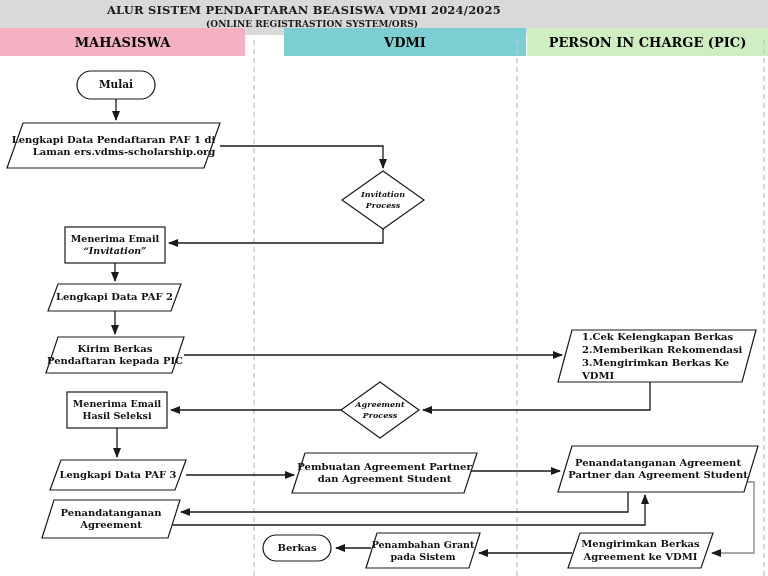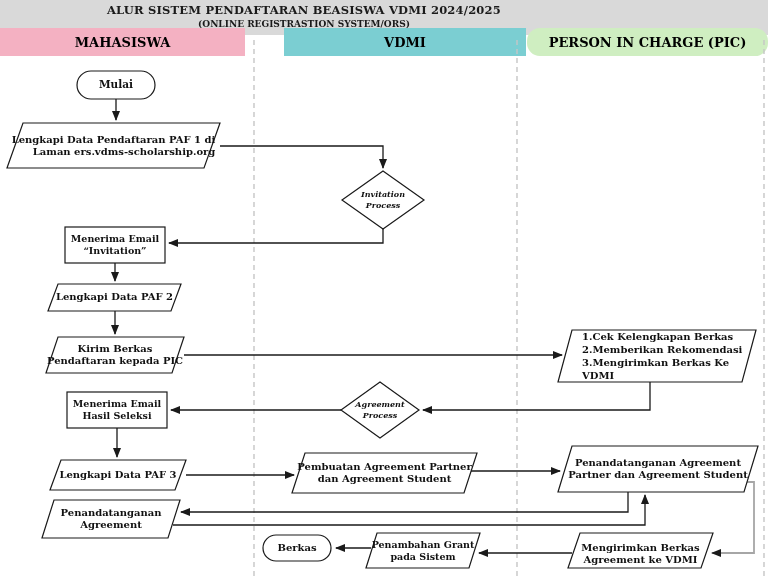--- a/index.html
+++ b/index.html
@@ -3,34 +3,34 @@
 <meta charset="utf-8">
 <style>
   html,body{margin:0;padding:0;background:#fff;}
   #canvas{position:relative;width:768px;height:576px;background:#fff;overflow:hidden;
           font-family:"DejaVu Serif", serif;color:#111;}
   .abs{position:absolute;}
   
   #title-band{left:0;top:0;width:768px;height:35px;background:#d9d9d9;}
   .title-line{left:0;width:608px;text-align:center;font-weight:bold;color:#1a1a1a;}
   #title-1{top:3px;font-size:11.5px;letter-spacing:.2px;}
-  #title-2{top:19px;font-size:9px;}
+  #title-2{top:19px;font-size:9px;padding-left:8px;}
   
   .lane-hdr{top:28px;height:28px;display:flex;align-items:center;justify-content:center;
             font-weight:bold;font-size:13px;color:#000000;}
   #hdr-mhs{left:0;width:245px;}
   #hdr-vdmi{left:263px;width:242px;}
-  #hdr-pic{left:527px;width:241px;border-radius:13px;}
+  #hdr-pic{left:527px;width:241px;}
   
   #flow{left:0;top:0;width:768px;height:576px;}
   
   .lbl{display:flex;align-items:center;justify-content:center;text-align:center;
        font-weight:bold;font-size:10px;line-height:1.25;white-space:pre-line;
        pointer-events:none;}
-  .it{}
+  .it{font-style:italic;}
   .sm{font-size:9.5px;}
   .dia{font-size:8px;font-style:italic;line-height:1.35;}
   .left{justify-content:flex-start;text-align:left;padding-left:24px;box-sizing:border-box;
         line-height:1.3;}
 </style>
 </head>
 <body>
 
 <div id="canvas">
 
@@ -112,16 +112,16 @@
   <div class="abs lbl" style="left:50px;top:460px;width:136px;height:30px;">Lengkapi Data PAF 3</div>
   <div class="abs lbl" style="left:292px;top:453px;width:185px;height:40px;">Pembuatan Agreement Partner
 dan Agreement Student</div>
   <div class="abs lbl" style="left:558px;top:446px;width:200px;height:46px;">Penandatanganan Agreement
 Partner dan Agreement Student</div>
   <div class="abs lbl" style="left:42px;top:500px;width:138px;height:38px;">Penandatanganan
 Agreement</div>
   <div class="abs lbl" style="left:263px;top:535px;width:68px;height:26px;">Berkas</div>
   <div class="abs lbl sm" style="left:366px;top:533px;width:114px;height:35px;">Penambahan Grant
 pada Sistem</div>
-  <div class="abs lbl" style="left:568px;top:533px;width:145px;height:42px;">Mengirimkan Berkas
+  <div class="abs lbl" style="left:568px;top:533px;width:145px;height:35px;">Mengirimkan Berkas
 Agreement ke VDMI</div>
 
 </div>
 
 </body></html>

